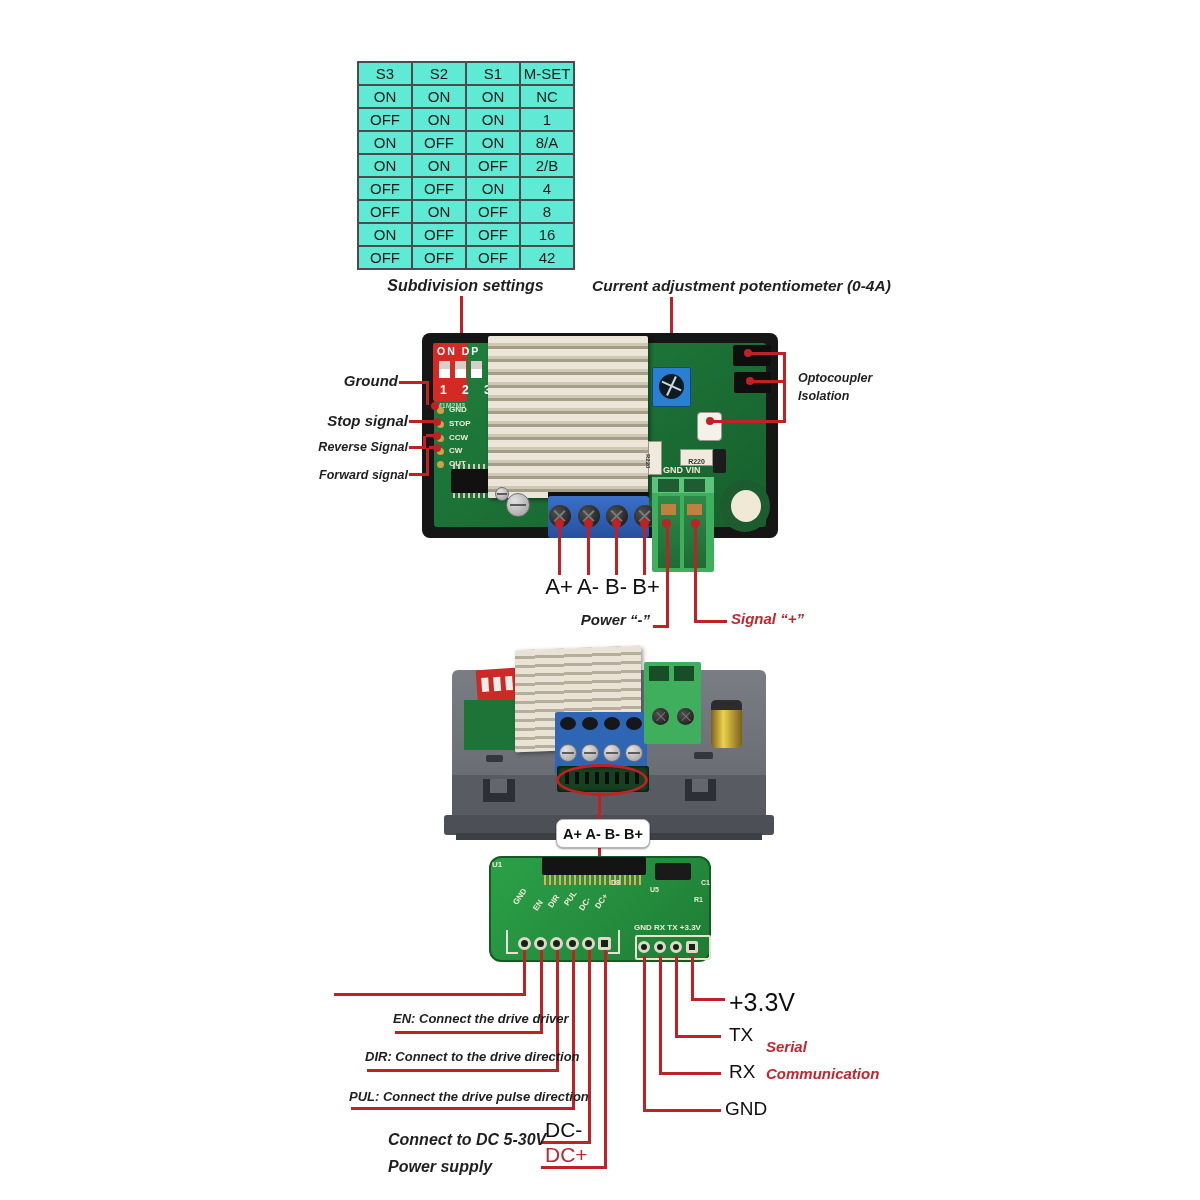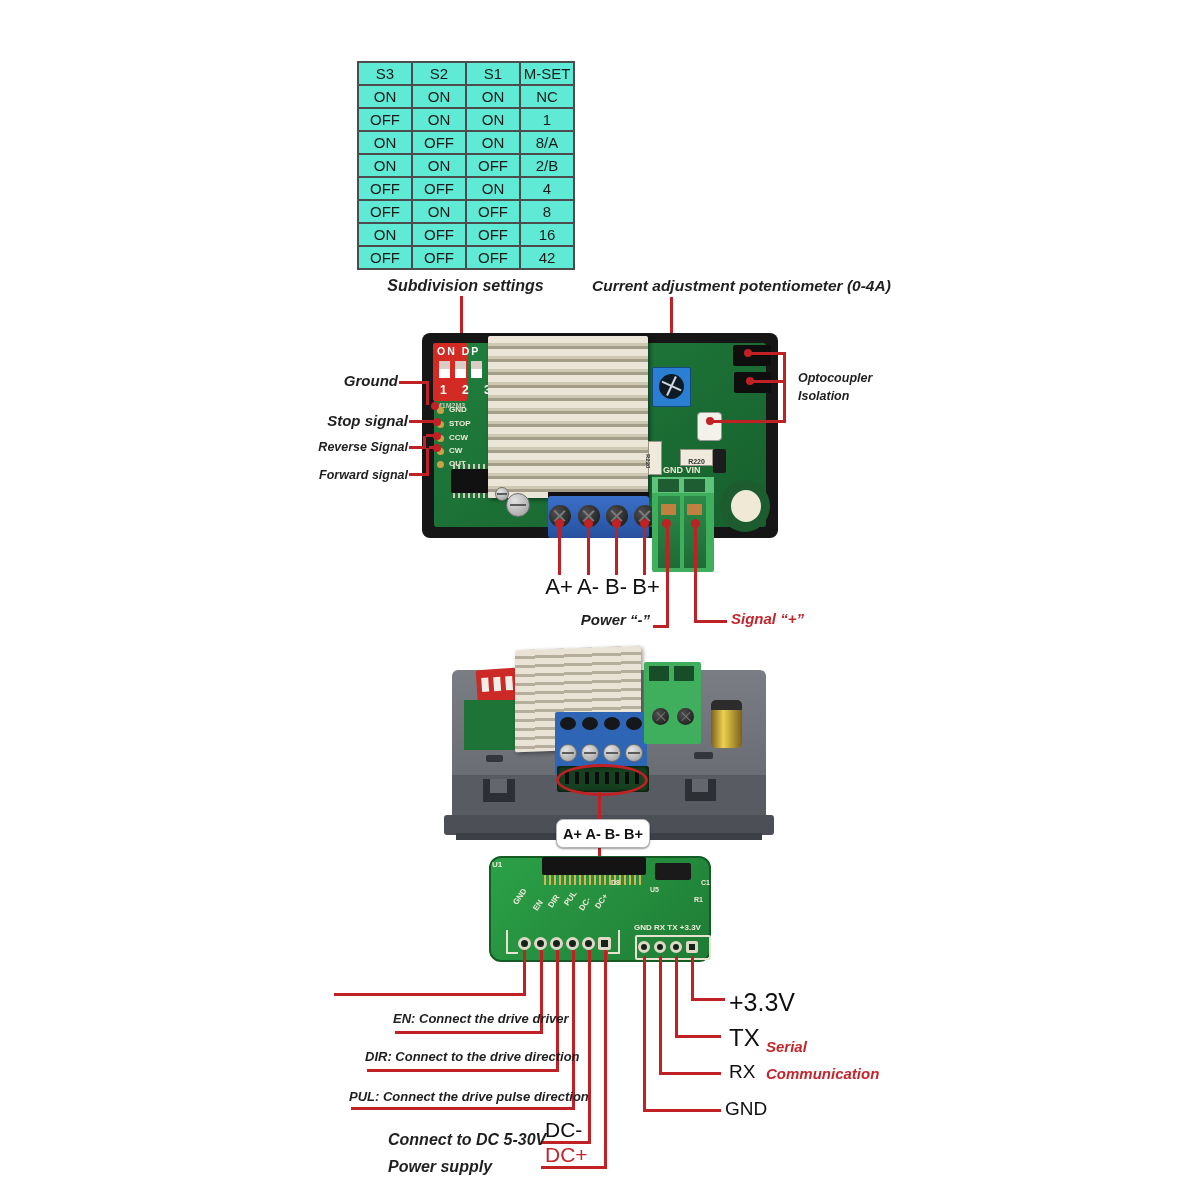--- a/index.html
+++ b/index.html
@@ -338,19 +338,19 @@
   <div class="rl" style="left:691px;top:998px;width:34px;height:3px;"></div>
 
   <div class="ann" style="left:393px;top:1011px;font-size:13px;">EN: Connect the drive driver</div>
   <div class="ann" style="left:365px;top:1049px;font-size:13px;">DIR: Connect to the drive direction</div>
   <div class="ann" style="left:349px;top:1089px;font-size:13px;">PUL: Connect the drive pulse direction</div>
   <div class="ann" style="left:388px;top:1131px;font-size:16px;">Connect to DC 5-30V</div>
   <div class="ann" style="left:388px;top:1158px;font-size:16px;">Power supply</div>
   <div class="plain" style="left:545px;top:1118px;font-size:21px;">DC-</div>
   <div class="plain r" style="left:545px;top:1143px;font-size:21px;">DC+</div>
   <div class="plain" style="left:729px;top:988px;font-size:25px;">+3.3V</div>
-  <div class="plain" style="left:729px;top:1024px;font-size:24px;">TX</div>
+  <div class="plain" style="left:729px;top:1024px;font-size:19px;">TX</div>
   <div class="plain" style="left:729px;top:1061px;font-size:19px;">RX</div>
   <div class="plain" style="left:725px;top:1098px;font-size:19px;">GND</div>
   <div class="ann r" style="left:766px;top:1038px;font-size:15px;">Serial</div>
   <div class="ann r" style="left:766px;top:1065px;font-size:15px;">Communication</div>
 
 </div>
 
 </body></html>

